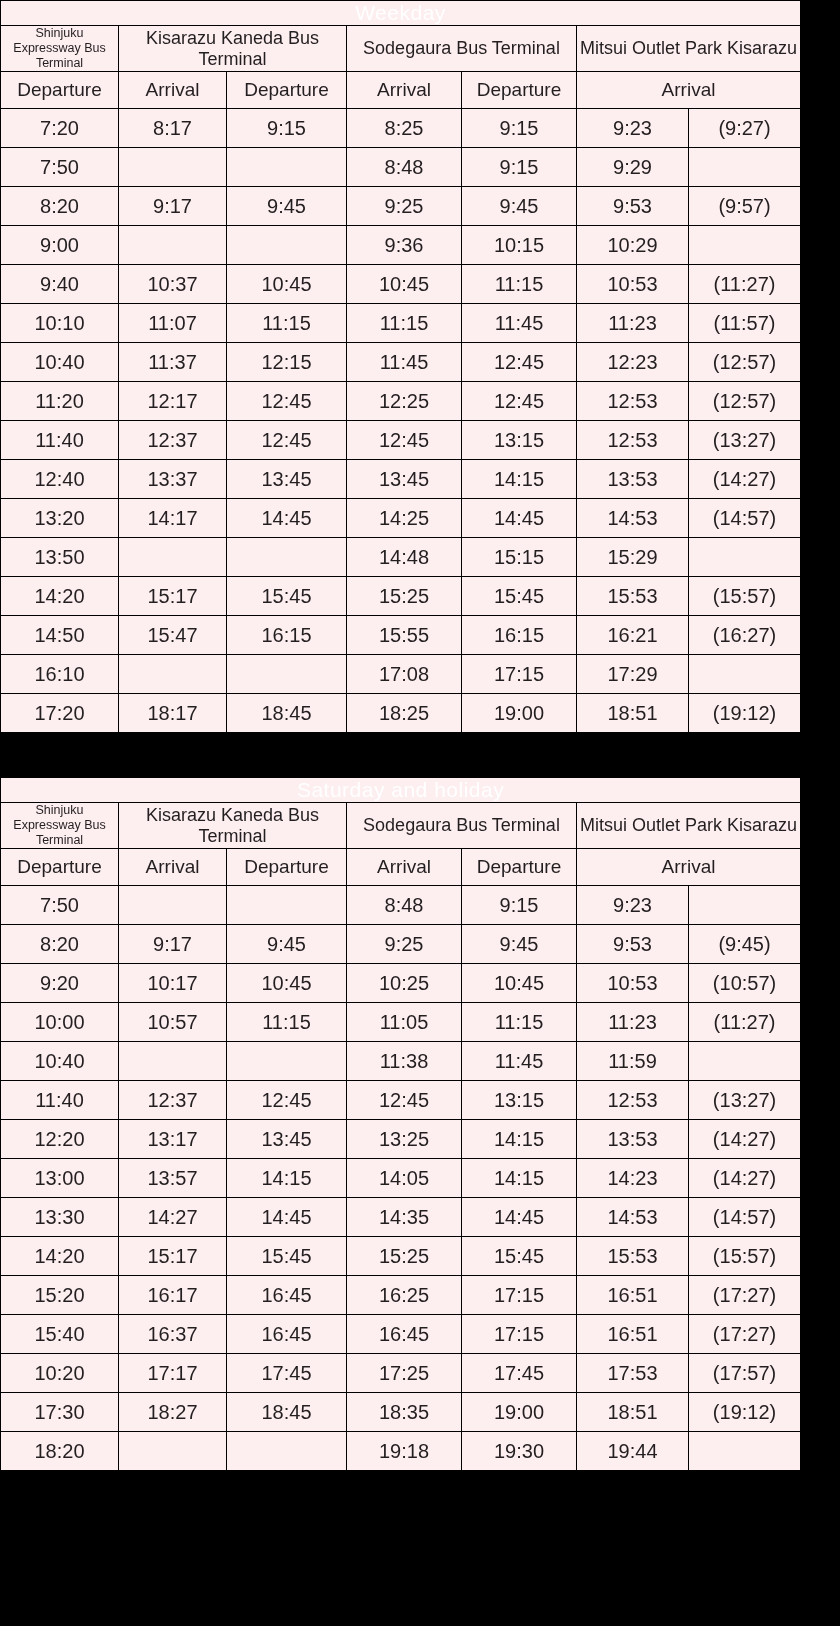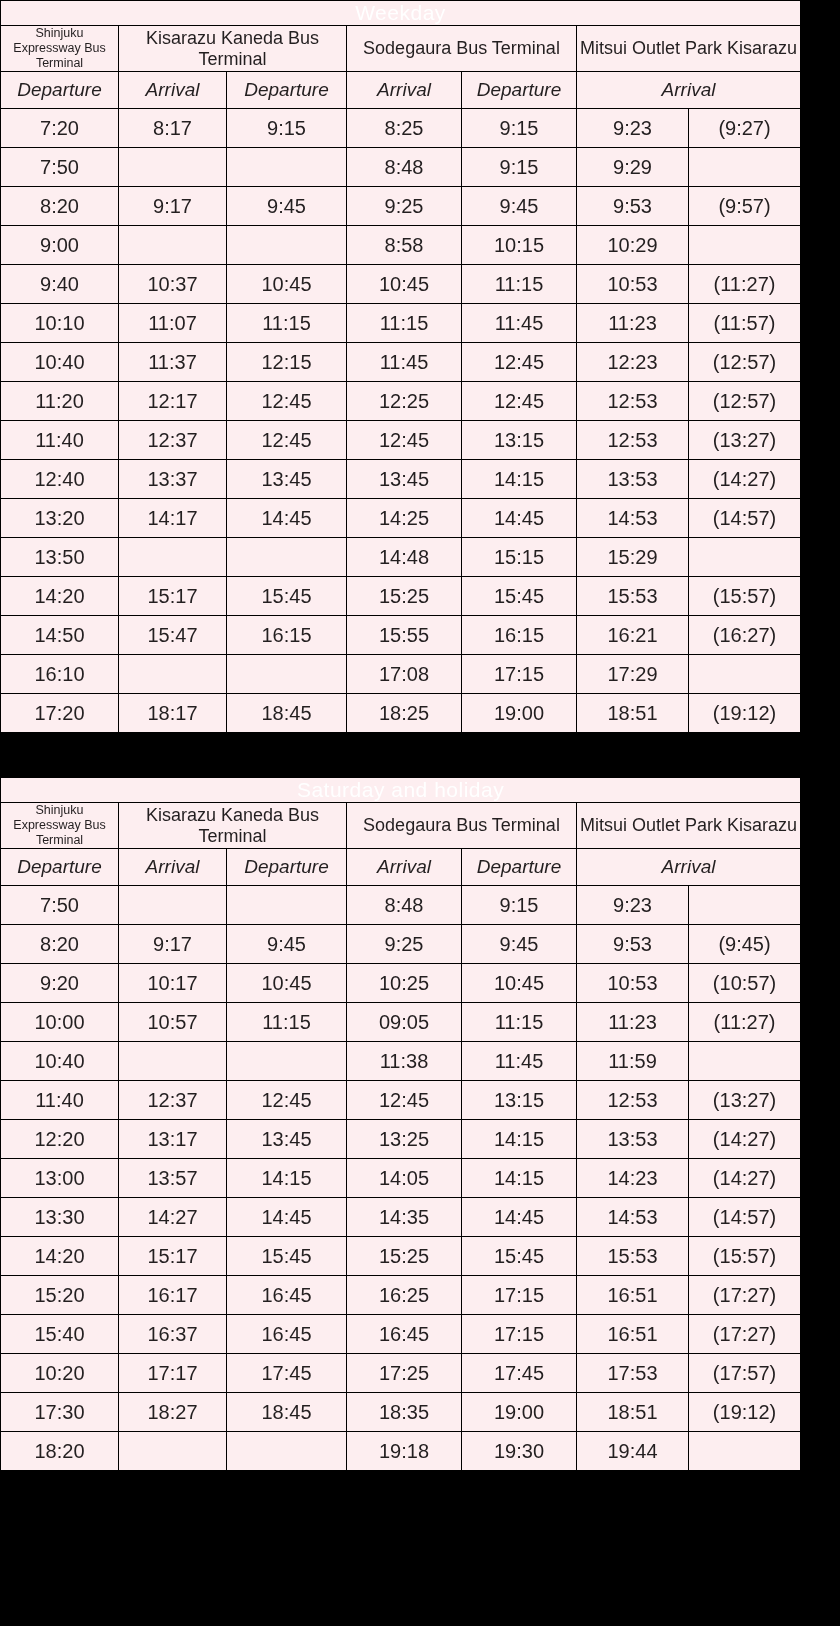--- a/index.html
+++ b/index.html
@@ -51,21 +51,20 @@
   }
   .station.small {
     font-size: 12.5px;
     line-height: 1.2;
   }
 
   
   .daHead {
     font-size: 19px;
     height: 36px;
-    font-style: italic;
   }
 
   
   td.cell {
     font-size: 20px;
     height: 38px;
   }
   td.hl { background: #fcf7b6; }
   td.blank { background: #fdeef0; }
 
@@ -144,21 +143,21 @@
         <td class="cell hl">9:45</td>
         <td class="cell">9:25</td>
         <td class="cell">9:45</td>
         <td class="cell">9:53</td>
         <td class="cell">(9:57)</td>
       </tr>
       <tr>
         <td class="cell">9:00</td>
         <td class="cell blank"></td>
         <td class="cell blank"></td>
-        <td class="cell hl">8:58</td>
+        <td class="cell hl">9:36</td>
         <td class="cell hl">10:15</td>
         <td class="cell">10:29</td>
         <td class="cell"></td>
       </tr>
       <tr>
         <td class="cell">9:40</td>
         <td class="cell hl">10:37</td>
         <td class="cell hl">10:45</td>
         <td class="cell">10:45</td>
         <td class="cell">11:15</td>
@@ -321,21 +320,21 @@
         <td class="cell hl">10:45</td>
         <td class="cell">10:25</td>
         <td class="cell">10:45</td>
         <td class="cell">10:53</td>
         <td class="cell">(10:57)</td>
       </tr>
       <tr>
         <td class="cell">10:00</td>
         <td class="cell hl">10:57</td>
         <td class="cell hl">11:15</td>
-        <td class="cell">09:05</td>
+        <td class="cell">11:05</td>
         <td class="cell">11:15</td>
         <td class="cell">11:23</td>
         <td class="cell">(11:27)</td>
       </tr>
       <tr>
         <td class="cell">10:40</td>
         <td class="cell blank"></td>
         <td class="cell blank"></td>
         <td class="cell">11:38</td>
         <td class="cell">11:45</td>

